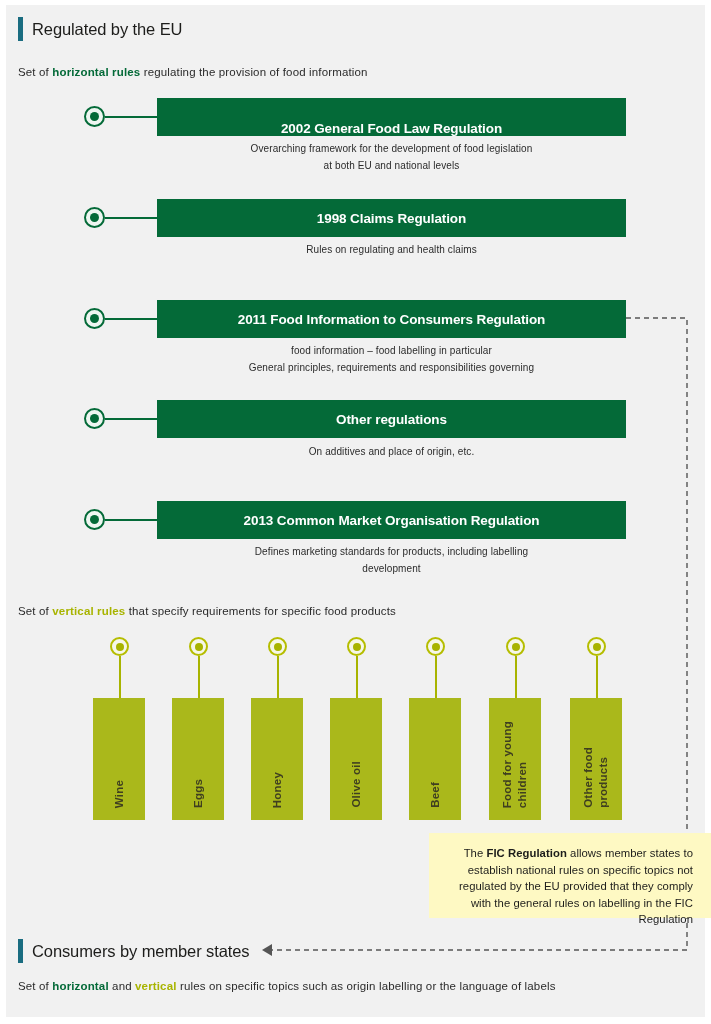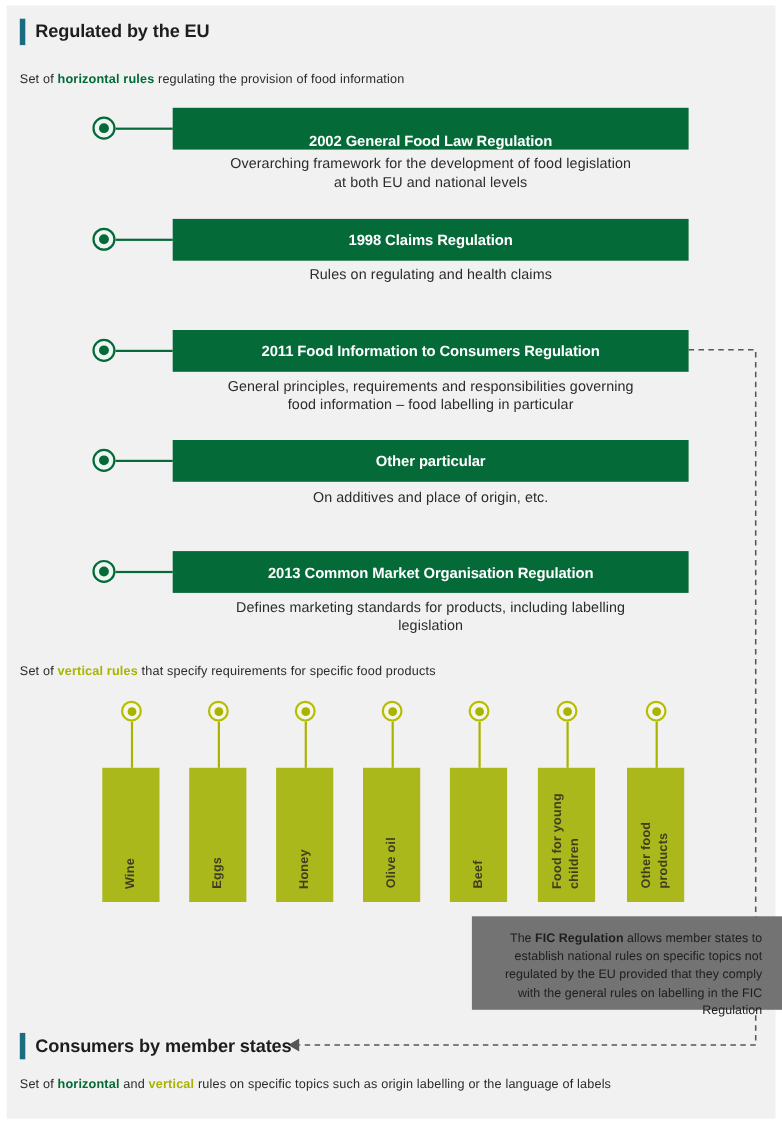--- a/index.html
+++ b/index.html
@@ -38,21 +38,21 @@
   }
   .section-accent {
     width: 5px;
     height: 24px;
     background: #1a6c80;
     margin-right: 9px;
     flex: none;
   }
   .section-title {
     font-size: 16.5px;
-    font-weight: bold;
+    font-weight: normal;
     color: #1d1d1b;
     letter-spacing: -0.1px;
     white-space: nowrap;
   }
 
   
   .lede {
     position: absolute;
     font-size: 11.5px;
     color: #2b2b2b;
@@ -104,21 +104,21 @@
     font-size: 13.5px;
     font-weight: bold;
     letter-spacing: -0.1px;
     white-space: nowrap;
   }
   .bar-caption {
     position: absolute;
     left: 157px;
     width: 469px;
     text-align: center;
-    font-size: 13px;
+    font-size: 10px;
     color: #2b2b2b;
     line-height: 16.5px;
     letter-spacing: 0.1px;
   }
 
   
   .dash-path {
     position: absolute;
     left: 0;
     top: 0;
@@ -182,21 +182,21 @@
     white-space: pre-line;
   }
 
   
   .callout {
     position: absolute;
     left: 429px;
     top: 833px;
     width: 282px;
     height: 85px;
-    background: #737373;
+    background: #fef9c3;
     box-sizing: border-box;
     padding: 12px 18px 10px 20px;
   }
   .callout-text {
     font-size: 11.3px;
     color: #1d1d1b;
     line-height: 16.5px;
     text-align: right;
     letter-spacing: 0.05px;
   }
@@ -255,45 +255,45 @@
     </div>
   </div>
 
   <div class="hrow" style="top:0;">
     <div class="node-circle" style="left:84px; top:308px;"></div>
     <div class="connector" style="left:105px; top:317.5px; width:52px;"></div>
     <div class="green-bar" style="top:300px;">
       <span class="green-bar-label">2011 Food Information to Consumers Regulation</span>
     </div>
     <div class="bar-caption" style="top:343px;">
+      <div>food information – food labelling in particular</div>
       <div>General principles, requirements and responsibilities governing</div>
-      <div>food information – food labelling in particular</div>
     </div>
   </div>
 
   <div class="hrow" style="top:0;">
     <div class="node-circle" style="left:84px; top:408px;"></div>
     <div class="connector" style="left:105px; top:417.5px; width:52px;"></div>
     <div class="green-bar" style="top:400px;">
-      <span class="green-bar-label">Other particular</span>
+      <span class="green-bar-label">Other regulations</span>
     </div>
     <div class="bar-caption" style="top:444px;">
       <div>On additives and place of origin, etc.</div>
     </div>
   </div>
 
   <div class="hrow" style="top:0;">
     <div class="node-circle" style="left:84px; top:509px;"></div>
     <div class="connector" style="left:105px; top:518.5px; width:52px;"></div>
     <div class="green-bar" style="top:501px;">
       <span class="green-bar-label">2013 Common Market Organisation Regulation</span>
     </div>
     <div class="bar-caption" style="top:544px;">
       <div>Defines marketing standards for products, including labelling</div>
-      <div>legislation</div>
+      <div>development</div>
     </div>
   </div>
 
   <div class="lede" style="left:18px; top:605px;">
     <span>Set of </span><span class="kw-olive">vertical rules</span><span> that specify requirements for specific food products</span>
   </div>
 
   <div>
     <div class="vnode" style="left:110px; top:637px;"></div>
     <div class="vstem" style="left:118.5px; top:656px; height:42px;"></div>

